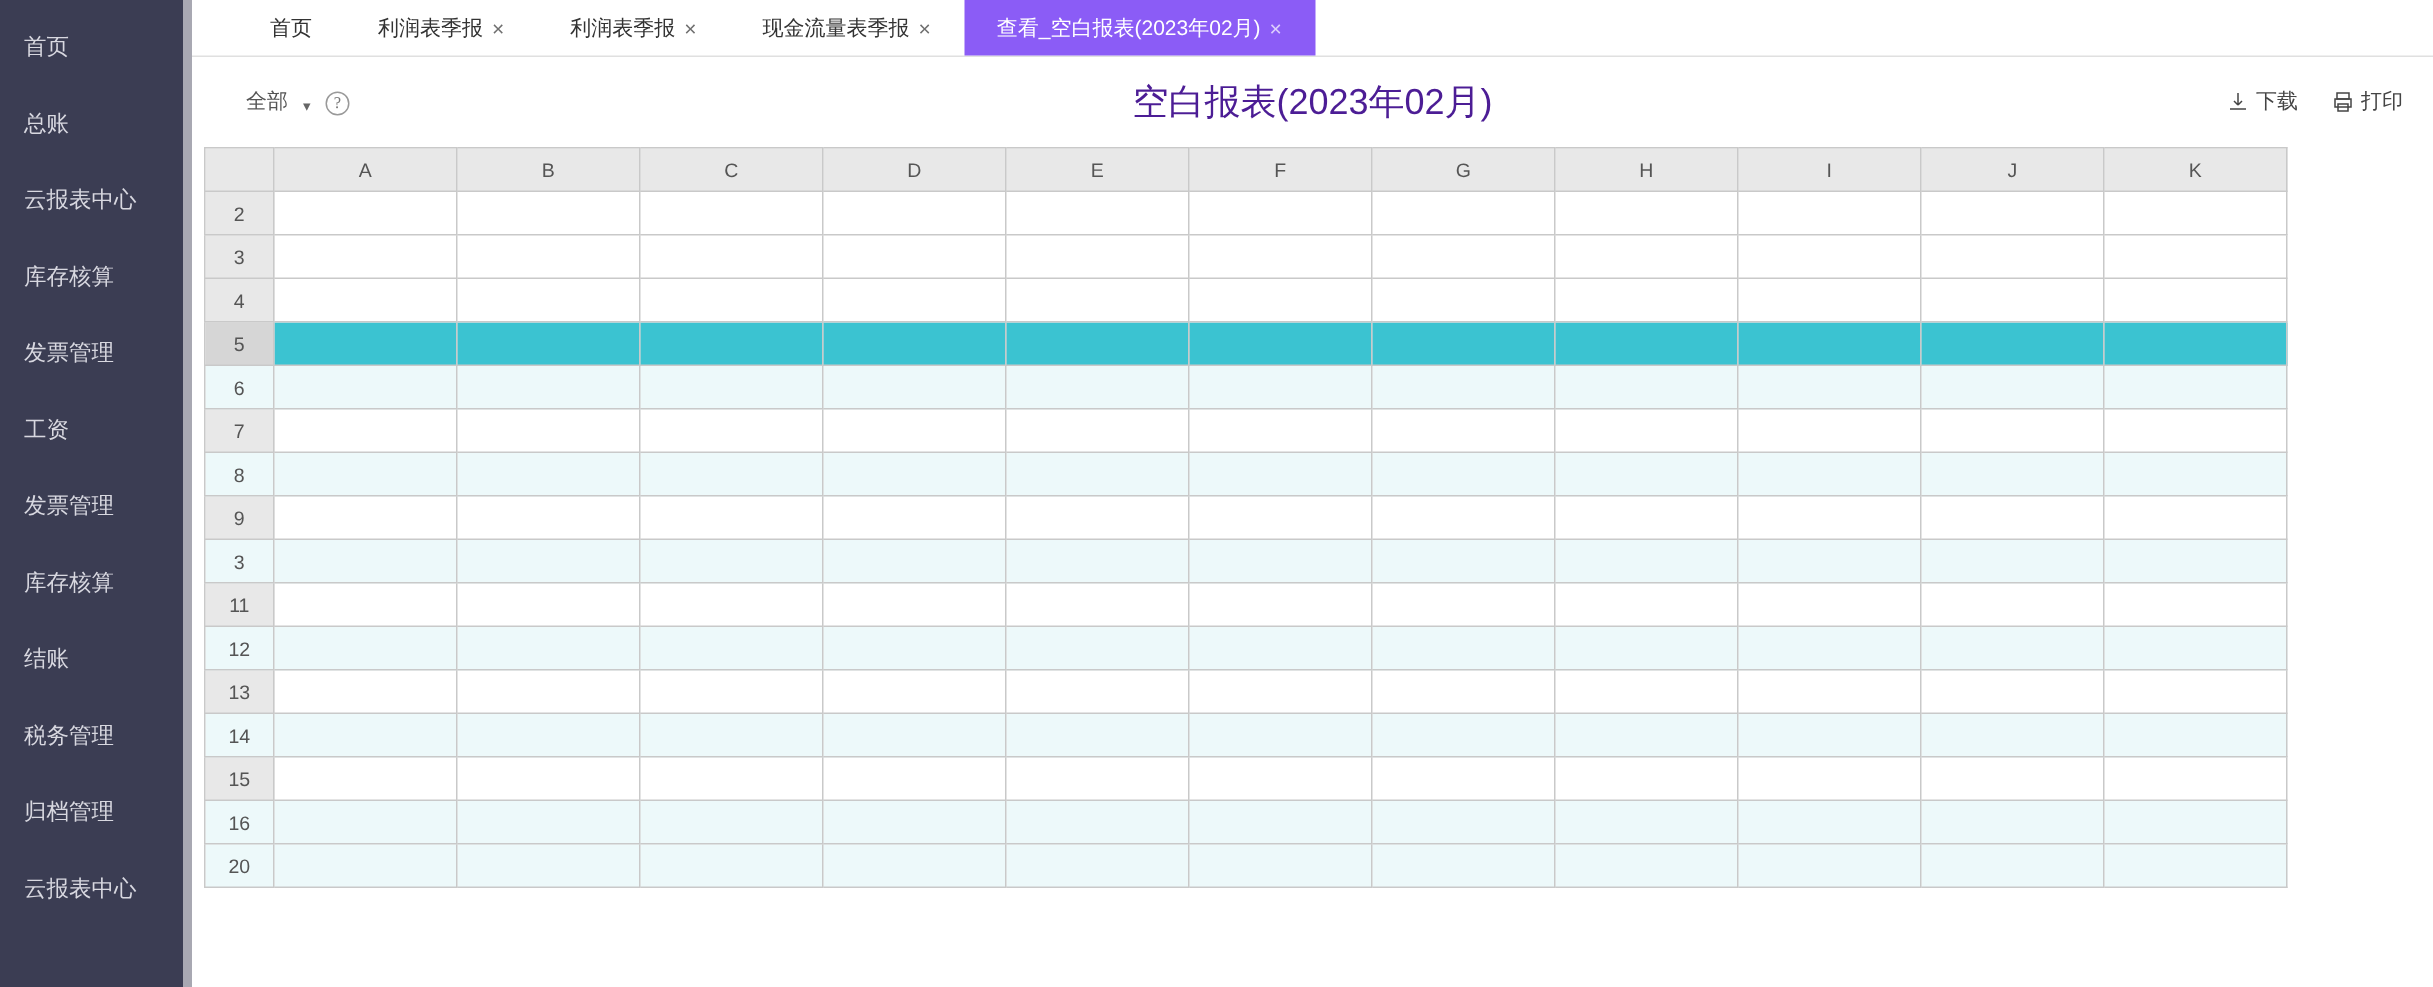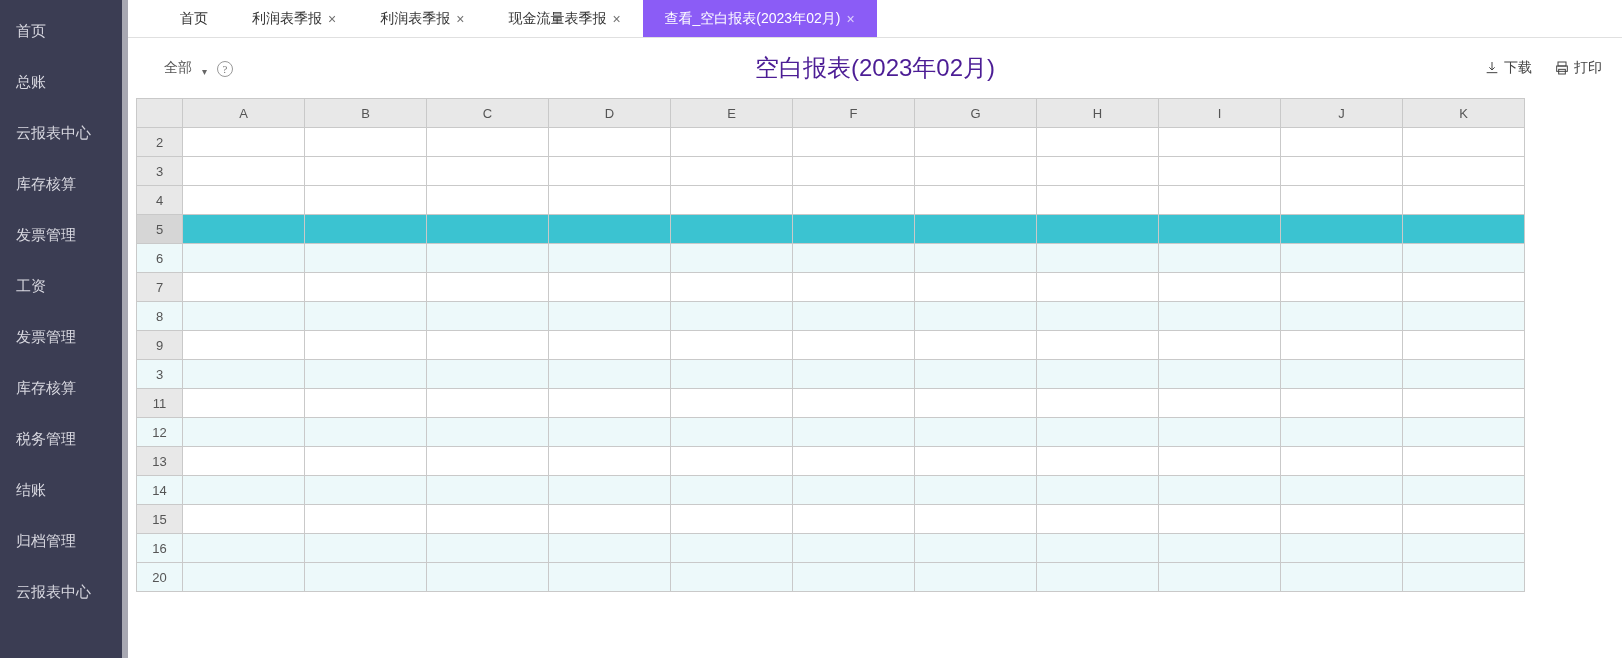--- a/index.html
+++ b/index.html
@@ -102,22 +102,22 @@
 <div class="app">
   <nav class="sidebar">
     <div class="sidebar-item">首页</div>
     <div class="sidebar-item">总账</div>
     <div class="sidebar-item">云报表中心</div>
     <div class="sidebar-item">库存核算</div>
     <div class="sidebar-item">发票管理</div>
     <div class="sidebar-item">工资</div>
     <div class="sidebar-item">发票管理</div>
     <div class="sidebar-item">库存核算</div>
+    <div class="sidebar-item">结账</div>
     <div class="sidebar-item">税务管理</div>
-    <div class="sidebar-item">结账</div>
     <div class="sidebar-item">归档管理</div>
     <div class="sidebar-item">云报表中心</div>
   </nav>
 
   <div class="main">
 
     <div class="tabs">
       <div class="tab">
         <span>首页</span>
       </div>

